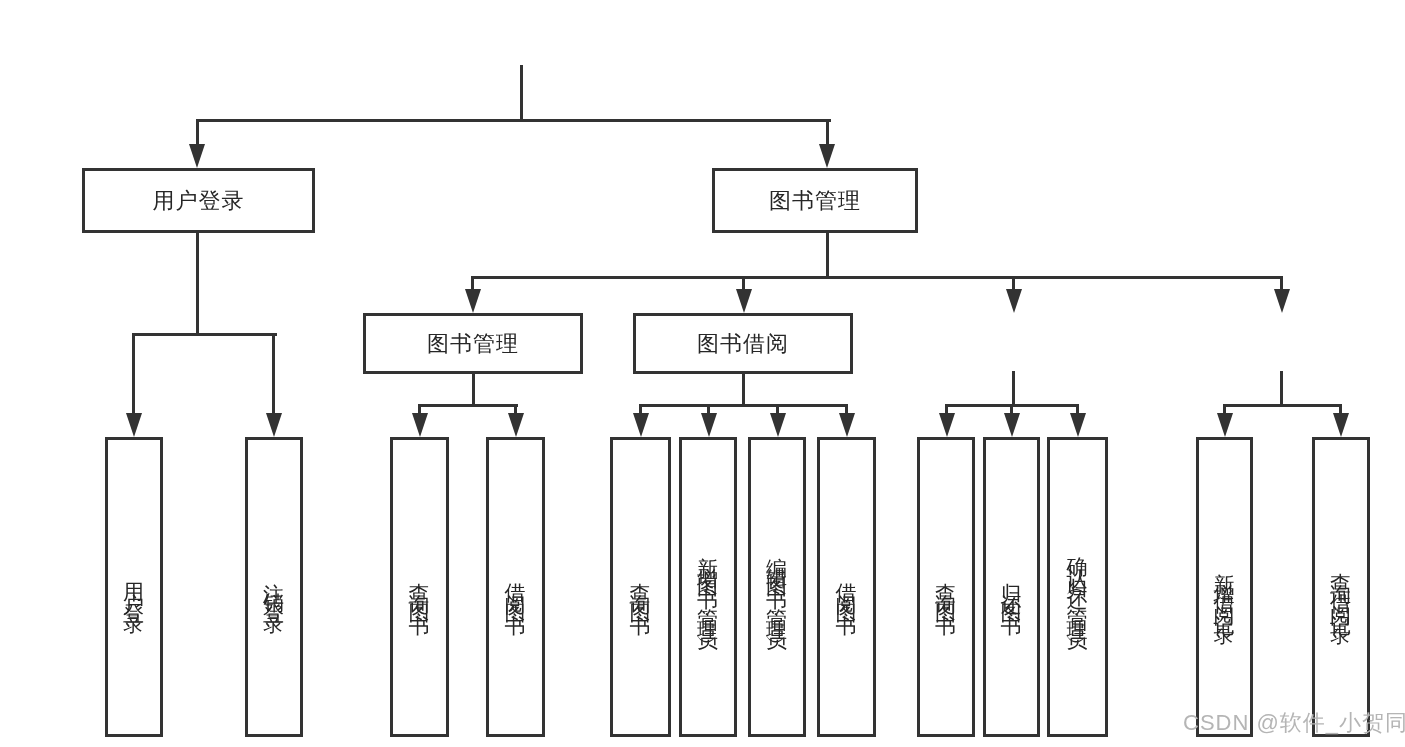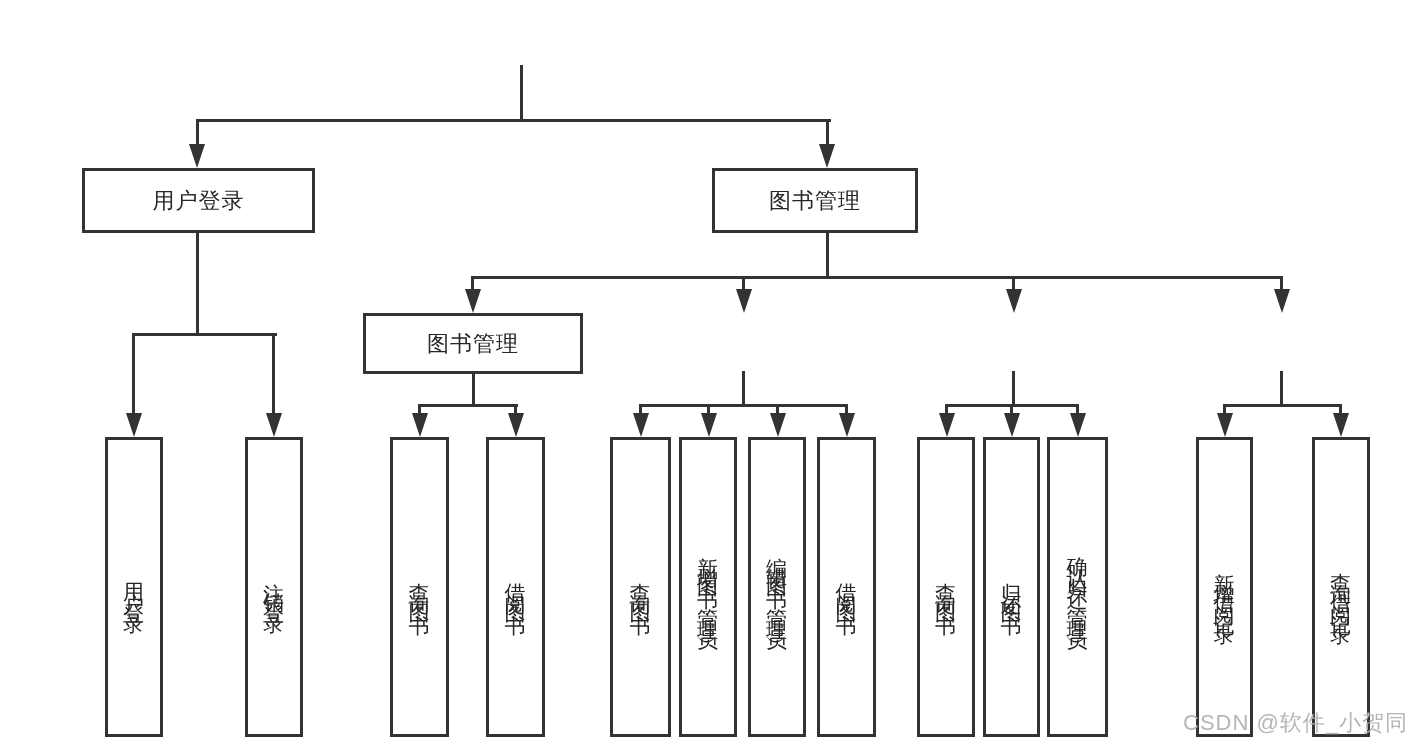--- a/index.html
+++ b/index.html
@@ -56,20 +56,23 @@
 
   <div class="hbox" style="left:82px;top:168px;width:233px;height:65px;">
     <span>用户登录</span>
   </div>
   <div class="hbox" style="left:712px;top:168px;width:206px;height:65px;">
     <span>图书管理</span>
   </div>
 
   <div class="hbox" style="left:363px;top:313px;width:220px;height:61px;">
     <span>图书管理</span>
+  </div>
+  <div class="hbox" style="left:633px;top:313px;width:220px;height:61px;">
+    <span>图书借阅</span>
   </div>
 
   <div class="vbox" style="left:105px;width:58px;">
     <span class="vtext">用户登录</span>
   </div>
   <div class="vbox" style="left:245px;width:58px;">
     <span class="vtext">注销登录</span>
   </div>
 
   <div class="vbox" style="left:390px;width:59px;">

